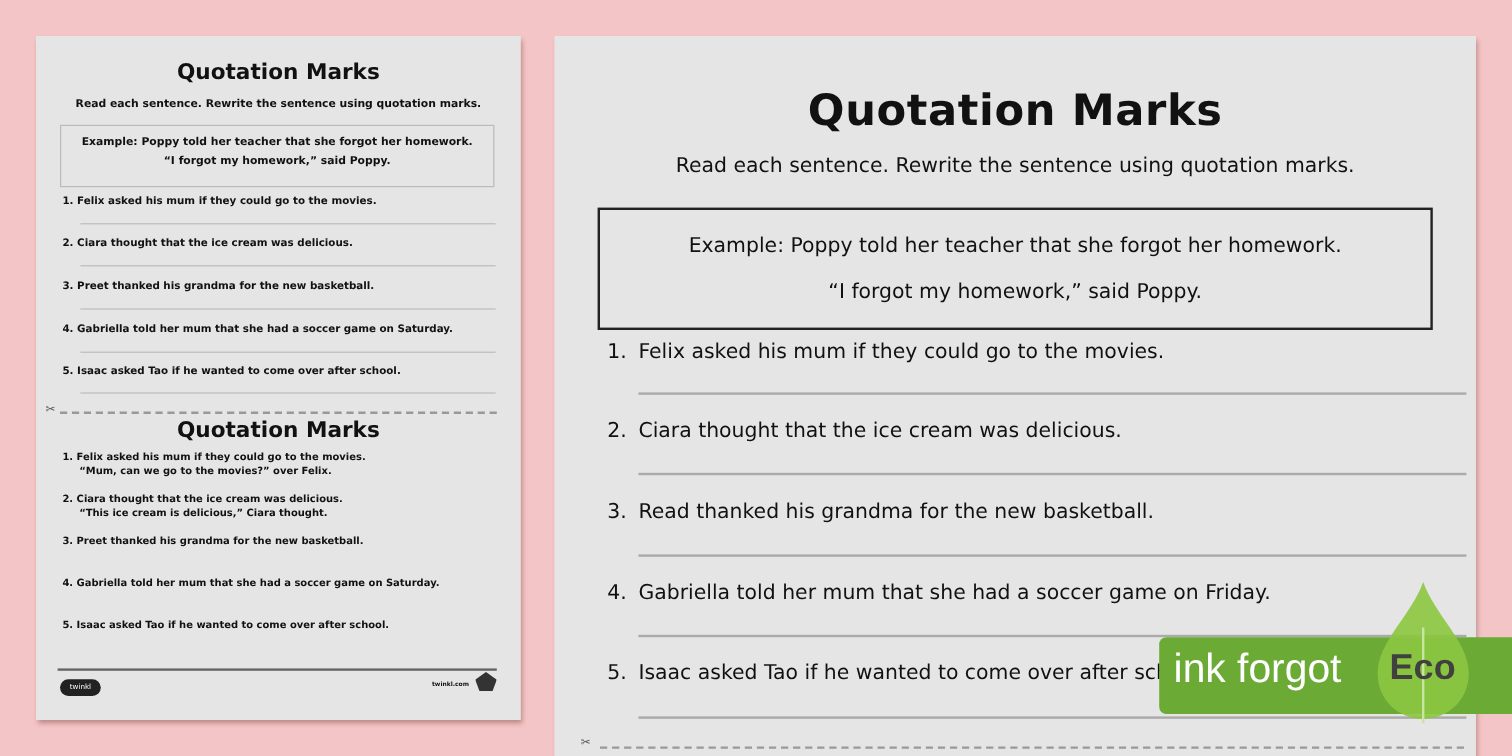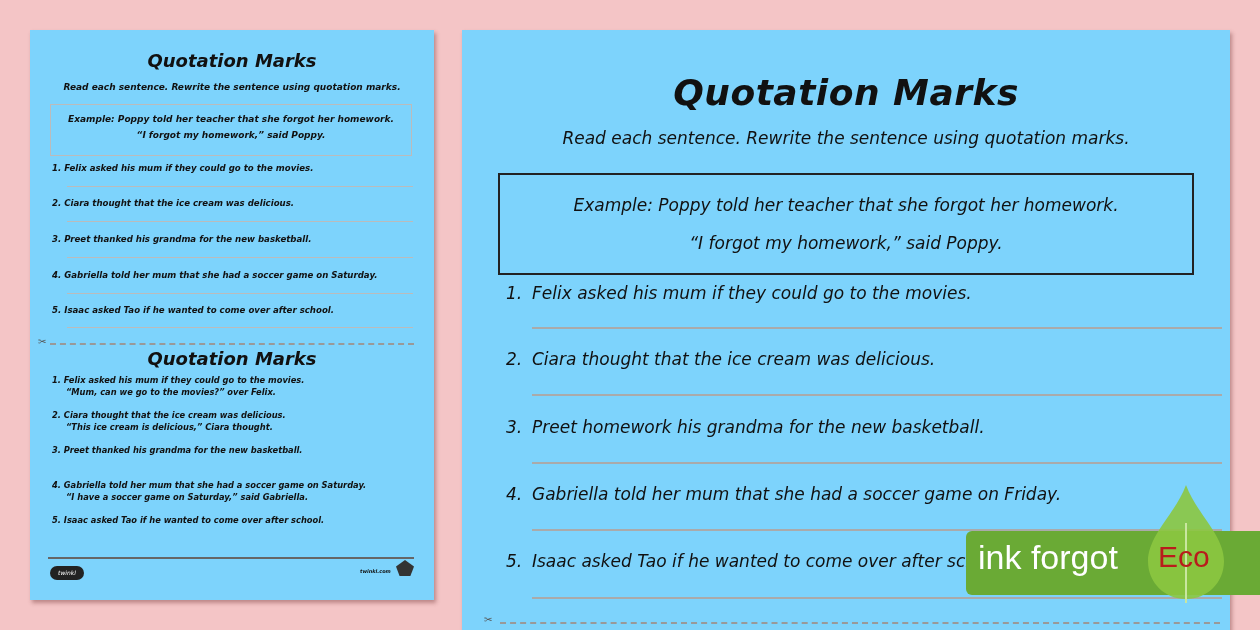--- a/index.html
+++ b/index.html
@@ -1,17 +1,17 @@
 <!DOCTYPE html>
 <html><head>
 <meta charset="utf-8">
 <style>
   html,body{margin:0;padding:0;}
   body{width:1260px;height:630px;background:#f4c5c6;position:relative;overflow:hidden;font-family:"DejaVu Sans","Liberation Sans",sans-serif;color:#111;}
-  .sheet{position:absolute;background:#7dd3fc;box-shadow:2px 3px 4px rgba(120,60,60,.45);font-style:italic;}
+  .sheet{position:absolute;background:#e5e5e5;box-shadow:2px 3px 4px rgba(120,60,60,.45);}
   #small{left:30px;top:30px;width:404px;height:570px;}
   #big{left:462px;top:30px;width:768px;height:612px;}
   .s-title{position:absolute;left:0;width:100%;text-align:center;font-weight:bold;font-size:18px;}
   .s-sub{position:absolute;left:0;width:100%;text-align:center;font-size:9px;font-weight:bold;}
   .s-box{position:absolute;left:20px;width:362px;border:1px solid #bbb;}
   .s-box div{text-align:center;font-size:9px;font-weight:bold;line-height:16px;}
   .s-q{position:absolute;left:22px;font-size:8.6px;font-weight:bold;white-space:nowrap;}
   .s-line{position:absolute;left:37px;width:346px;border-top:1px solid #bbb;}
   .dash{position:absolute;border-top:2px dashed #999;}
   .s-ans{position:absolute;left:22px;font-size:8.3px;font-weight:bold;line-height:12px;white-space:nowrap;}
@@ -25,21 +25,21 @@
   .b-box{position:absolute;left:36px;top:143px;width:692px;height:98px;border:2px solid #222;}
   .b-box div{text-align:center;font-size:17px;line-height:38px;}
   .b-box div:first-child{margin-top:11px;}
   .b-q{position:absolute;left:44px;font-size:17px;white-space:nowrap;}
   .b-q .n{display:inline-block;width:26px;}
   .b-line{position:absolute;left:70px;width:690px;border-top:2px solid #aaa;}
   .scissor{position:absolute;font-size:10px;color:#555;}
   .eco{position:absolute;left:966px;top:531px;width:294px;height:64px;background:#6aaa35;border-radius:6px 0 0 6px;}
   .eco-txt{position:absolute;left:978px;top:538px;font-family:"Liberation Sans",sans-serif;font-size:34px;color:#fff;}
   .leaf{position:absolute;left:1144px;top:483px;width:84px;height:120px;}
-  .eco-lbl{position:absolute;left:1158px;top:540px;font-family:"Liberation Sans",sans-serif;font-size:30px;color:#b91c1c;font-weight:normal;}
+  .eco-lbl{position:absolute;left:1158px;top:540px;font-family:"Liberation Sans",sans-serif;font-size:30px;color:#404040;font-weight:bold;}
 </style>
 </head>
 <body>
 
 <div id="small" class="sheet">
   <div class="s-title" style="top:20px">Quotation Marks</div>
   <div class="s-sub" style="top:52px">Read each sentence. Rewrite the sentence using quotation marks.</div>
   <div class="s-box" style="top:74px;height:52px;padding-top:6px;box-sizing:border-box">
     <div>Example: Poppy told her teacher that she forgot her homework.</div>
     <div>“I forgot my homework,” said Poppy.</div>
@@ -63,21 +63,20 @@
   </div>
   <div class="s-ans" style="top:379px">
     <div>2.  Ciara thought that the ice cream was delicious.</div>
     <div class="a">“This ice cream is delicious,” Ciara thought.</div>
   </div>
   <div class="s-ans" style="top:414px">
     <div>3.  Preet thanked his grandma for the new basketball.</div>
   </div>
   <div class="s-ans" style="top:449px">
     <div>4.  Gabriella told her mum that she had a soccer game on Saturday.</div>
-    <div class="a">“I have a soccer game on Saturday,” said Gabriella.</div>
   </div>
   <div class="s-ans" style="top:484px">
     <div>5.  Isaac asked Tao if he wanted to come over after school.</div>
   </div>
   <div class="footer-bar" style="top:527px"></div>
   <div class="twinkl">twinkl</div>
   <div class="foot-txt">twinkl.com</div>
   <div class="foot-logo"></div>
 </div>
 
@@ -88,21 +87,21 @@
     <div>Example: Poppy told her teacher that she forgot her homework.</div>
     <div>“I forgot my homework,” said Poppy.</div>
   </div>
 
   <div class="b-q" style="top:253px"><span class="n">1.</span><span>Felix asked his mum if they could go to the movies.</span></div>
   <div class="b-line" style="top:297px"></div>
 
   <div class="b-q" style="top:319px"><span class="n">2.</span><span>Ciara thought that the ice cream was delicious.</span></div>
   <div class="b-line" style="top:364px"></div>
 
-  <div class="b-q" style="top:387px"><span class="n">3.</span><span>Preet homework his grandma for the new basketball.</span></div>
+  <div class="b-q" style="top:387px"><span class="n">3.</span><span>Read thanked his grandma for the new basketball.</span></div>
   <div class="b-line" style="top:432px"></div>
 
   <div class="b-q" style="top:454px"><span class="n">4.</span><span>Gabriella told her mum that she had a soccer game on Friday.</span></div>
   <div class="b-line" style="top:499px"></div>
 
   <div class="b-q" style="top:521px"><span class="n">5.</span><span>Isaac asked Tao if he wanted to come over after school.</span></div>
   <div class="b-line" style="top:567px"></div>
 
   <span class="scissor" style="left:22px;top:584px">✂</span>
   <div class="dash" style="left:38px;top:592px;width:720px"></div>

